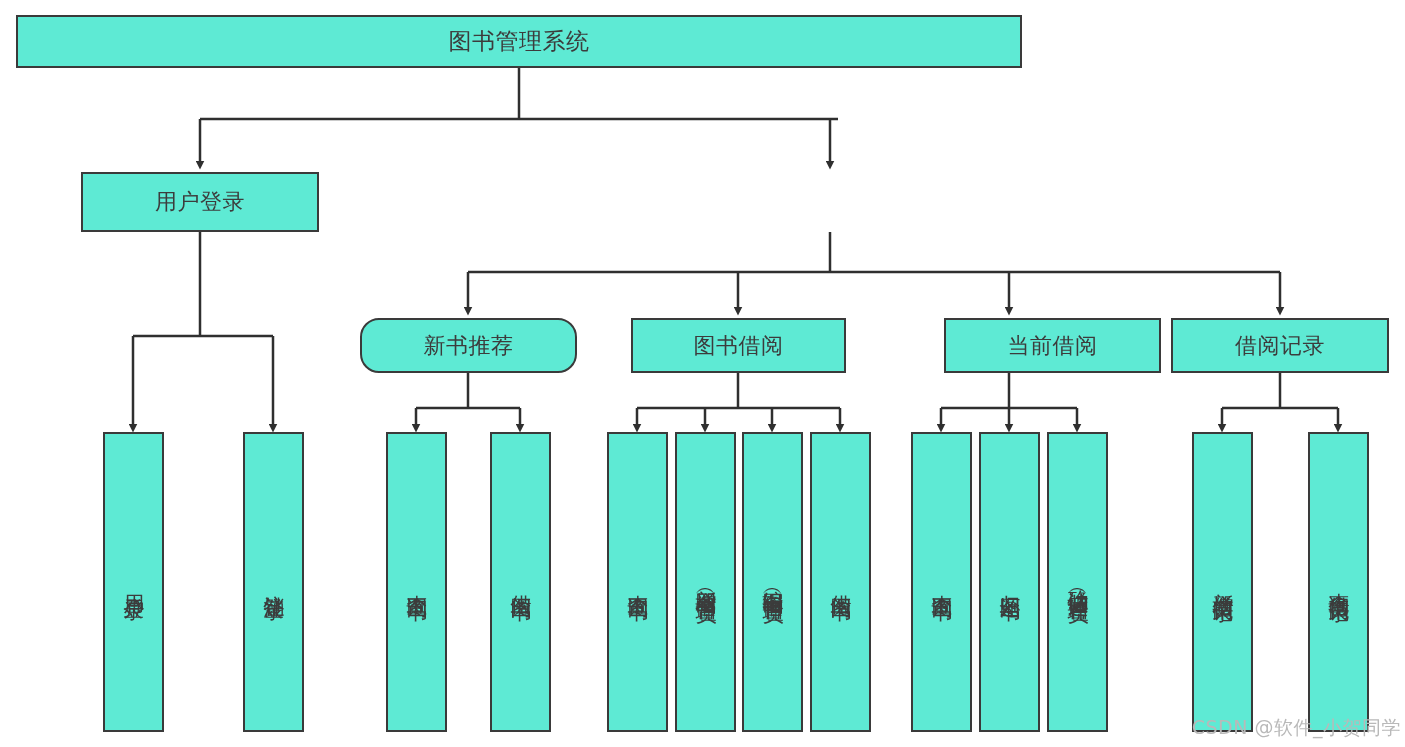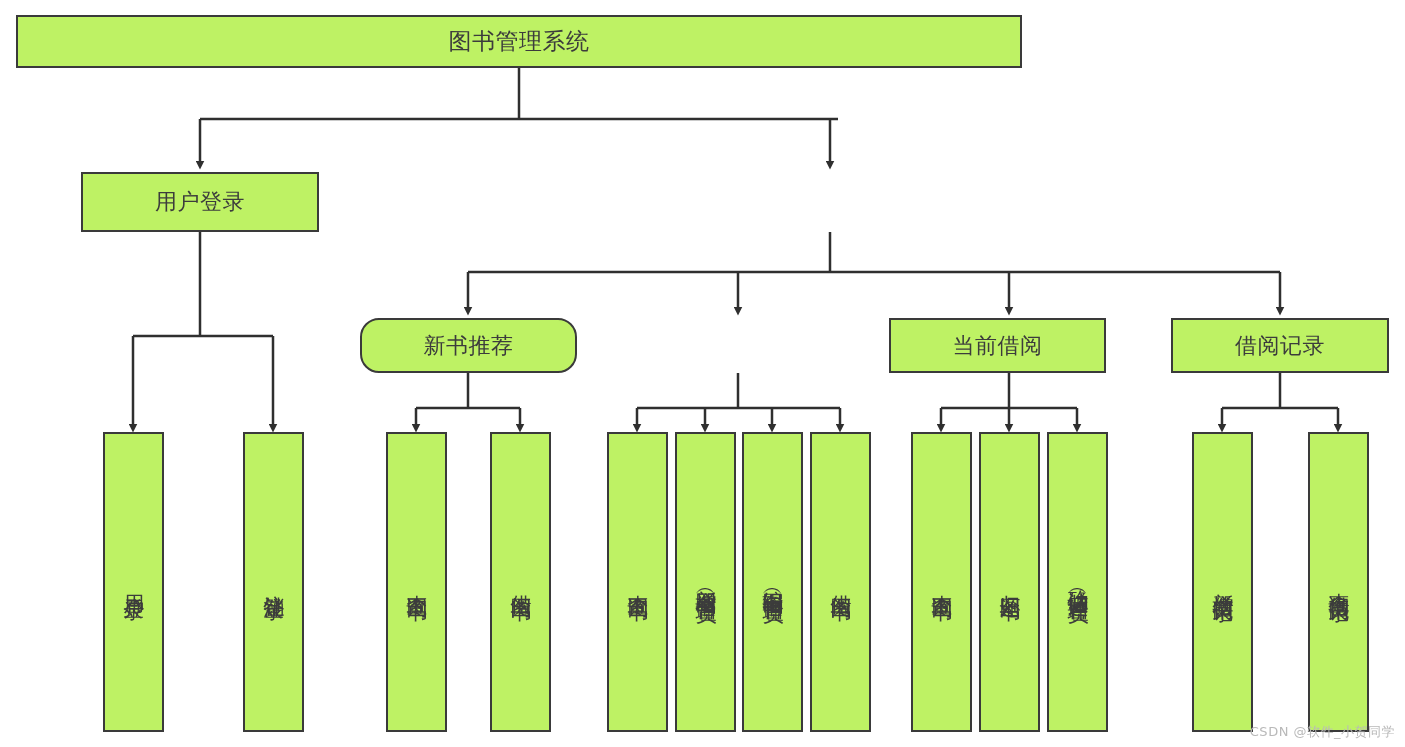--- a/index.html
+++ b/index.html
@@ -23,21 +23,21 @@
     position: absolute;
     left: 0;
     top: 0;
     width: 1405px;
     height: 747px;
     pointer-events: none;
   }
   .node {
     position: absolute;
     box-sizing: border-box;
-    background: #bef264;
+    background: #5eead4;
     border: 2.5px solid #3a3a3a;
     display: flex;
     align-items: center;
     justify-content: center;
     text-align: center;
   }
   .node .label {
     font-size: 22px;
     line-height: 1.08;
     color: #3c3c3c;
@@ -52,23 +52,23 @@
     writing-mode: vertical-rl;
     text-orientation: upright;
     white-space: nowrap;
     font-size: 21px;
     line-height: 1.18;
     letter-spacing: 2px;
   }
   .node.root .label { font-size: 23px; }
   .watermark {
     position: absolute;
-    right: 10px;
+    right: 4px;
     bottom: 6px;
-    font-size: 13px;
+    font-size: 19px;
     color: #b9b9b9;
     letter-spacing: 0.5px;
     white-space: nowrap;
   }
 </style>
 </head>
 <body>
 
 <div id="canvas">
 
@@ -127,21 +127,24 @@
     <span class="label">图书管理系统</span>
   </div>
 
   <div class="node" style="left:81px; top:172px; width:238px; height:60px;">
     <span class="label">用户登录</span>
   </div>
 
   <div class="node" style="left:360px; top:318px; width:217px; height:55px;border-radius:19px;">
     <span class="label">新书推荐</span>
   </div>
-  <div class="node" style="left:889px; top:318px; width:217px; height:55px;">
+  <div class="node" style="left:631px; top:318px; width:215px; height:55px;">
+    <span class="label">图书借阅</span>
+  </div>
+  <div class="node" style="left:944px; top:318px; width:217px; height:55px;">
     <span class="label">当前借阅</span>
   </div>
   <div class="node" style="left:1171px; top:318px; width:218px; height:55px;">
     <span class="label">借阅记录</span>
   </div>
 
   <div class="node vertical" style="left:103px; top:432px; width:61px; height:300px;">
     <span class="label">用户登录</span>
   </div>
   <div class="node vertical" style="left:243px; top:432px; width:61px; height:300px;">

